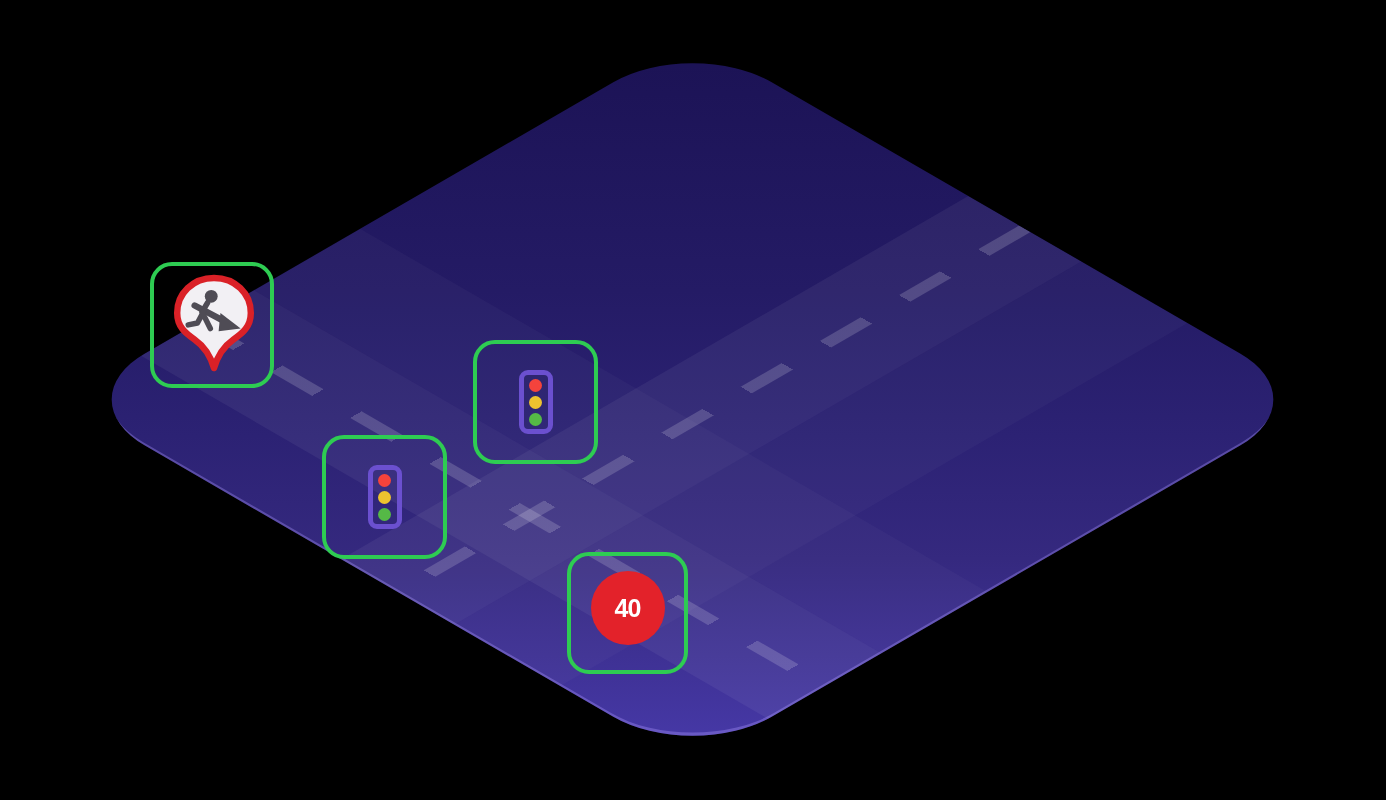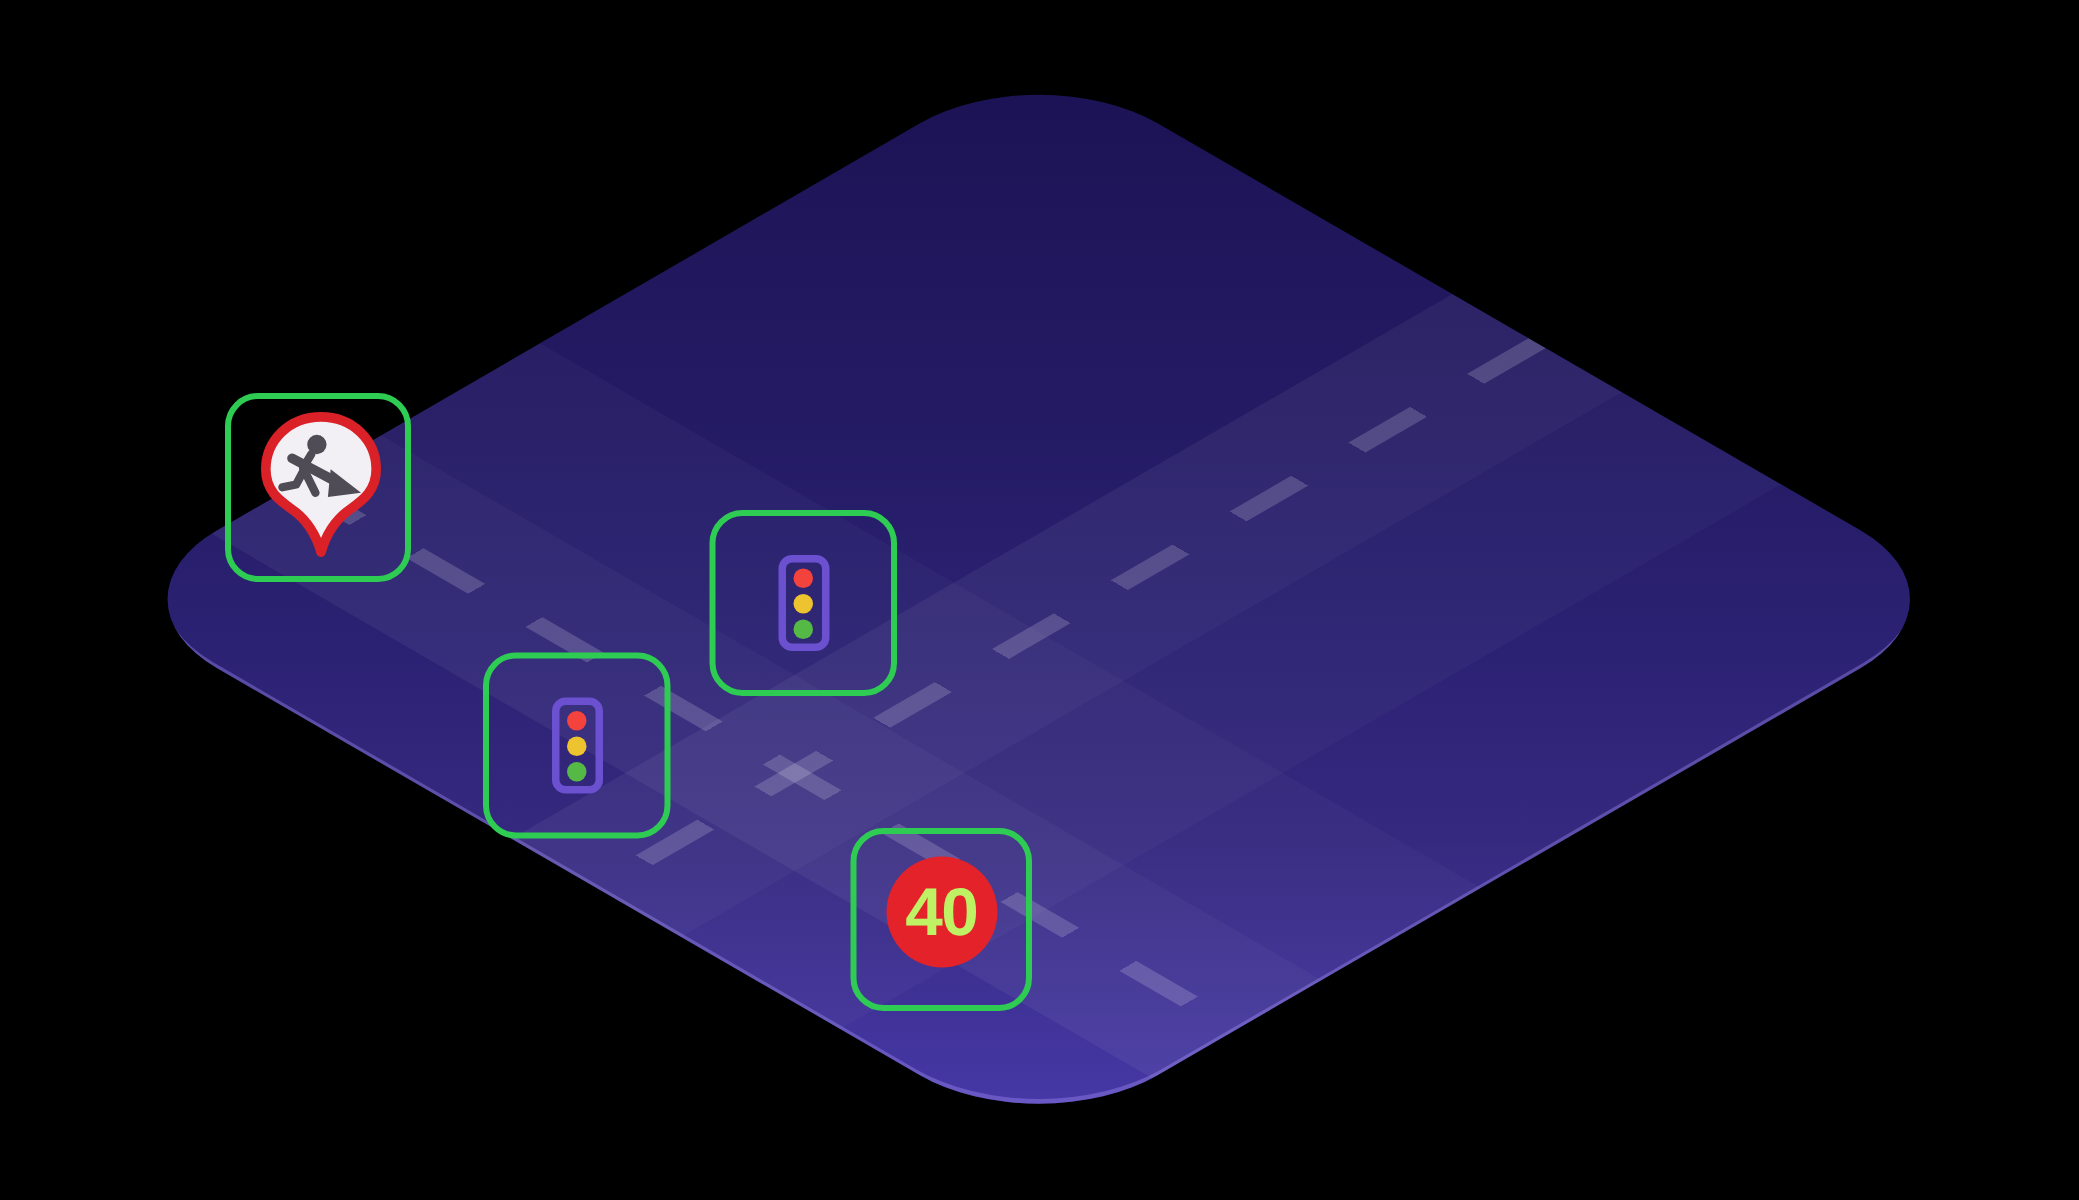--- a/index.html
+++ b/index.html
@@ -54,23 +54,23 @@
         border: 5px solid #6b50cf; border-radius: 9px;
         display: flex; flex-direction: column; align-items: center;
         justify-content: center; gap: 4px; background: transparent; }
   .tl .dot { width: 13px; height: 13px; border-radius: 50%; }
   .dot-red    { background: #f4433c; }
   .dot-yellow { background: #edc32f; }
   .dot-green  { background: #55b946; }
 
   
   .speed { width: 74px; height: 74px; border-radius: 50%;
-           background: #e3222a; color: #bef264;
+           background: #e3222a; color: #ffffff;
            display: flex; align-items: center; justify-content: center;
-           font-weight: bold; font-size: 45px; letter-spacing: -1px;
+           font-weight: bold; font-size: 25px; letter-spacing: -1px;
            transform: translateY(-5px); }
 
   .pin-svg { transform: translate(2px, -2px); }
 </style>
 </head>
 <body>
 
 <div class="scene">
 
   <div class="plane">

